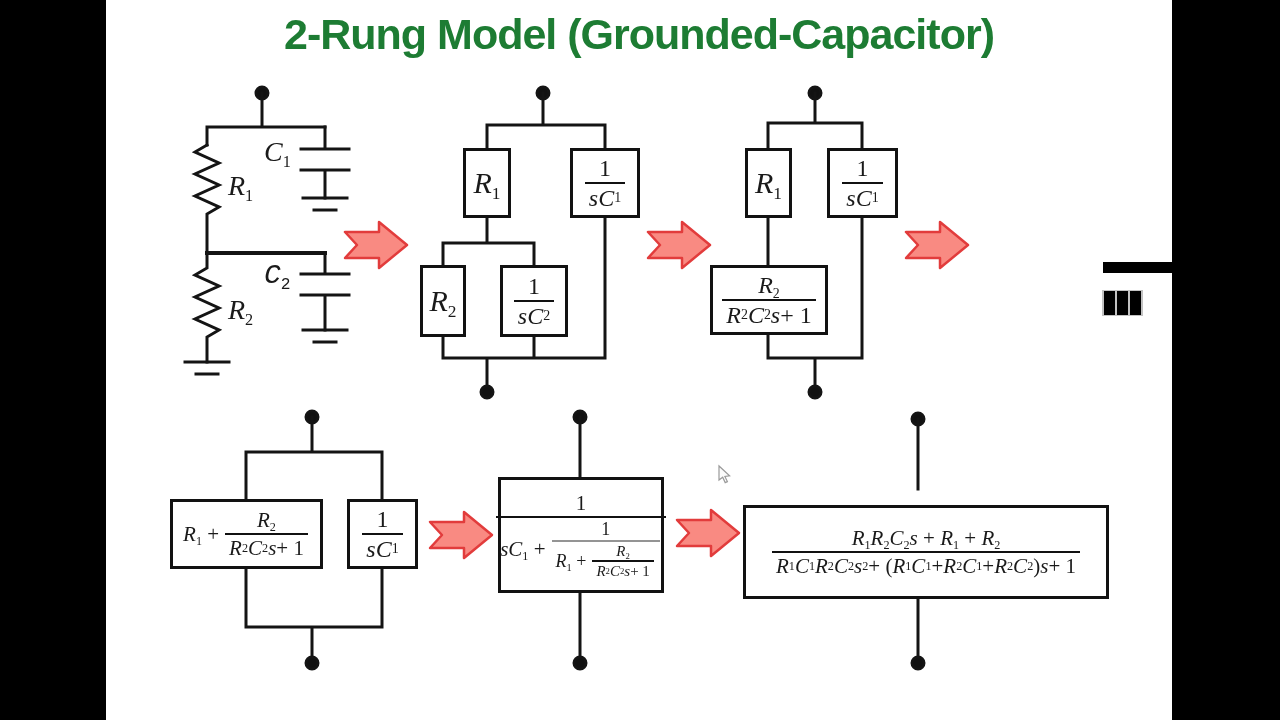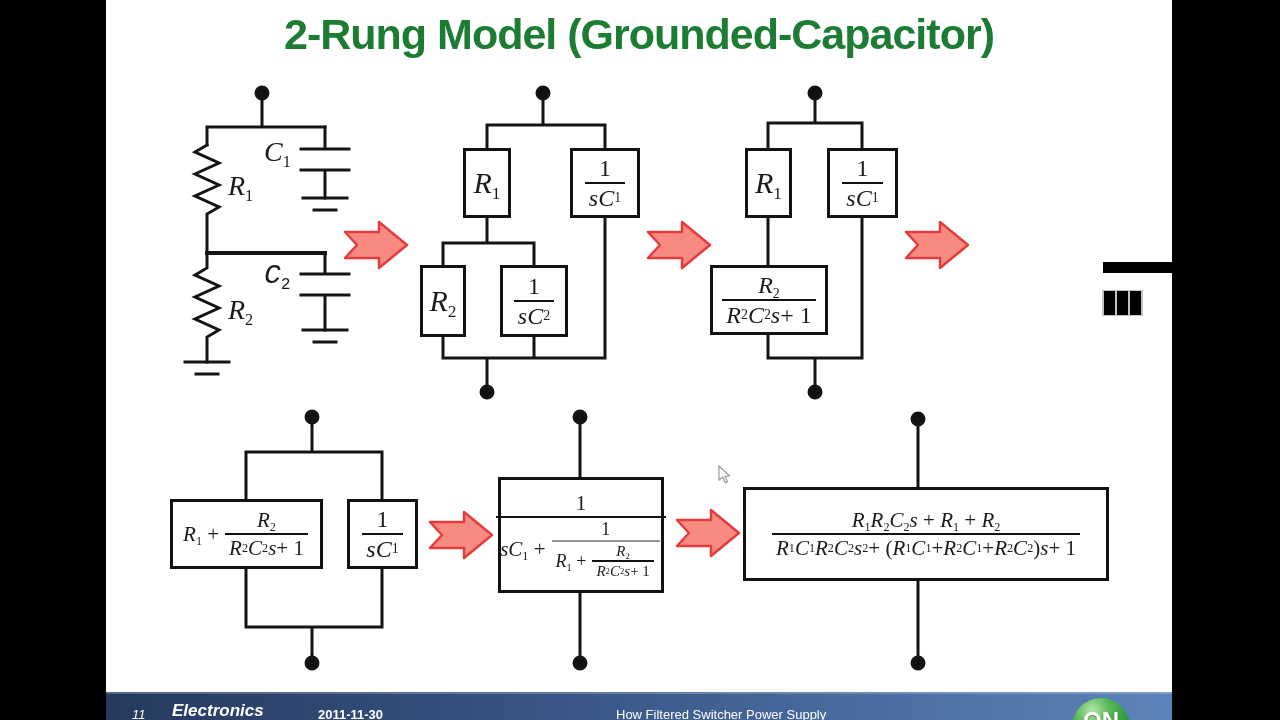--- a/index.html
+++ b/index.html
@@ -197,32 +197,23 @@
             <span class="frac nest3">
               <span class="num"><i>R</i><sub>2</sub></span>
               <span class="den"><i>R</i><sub>2</sub><i>C</i><sub>2</sub><i>s</i> + 1</span>
             </span>
           </span>
         </span>
       </span>
     </span>
   </div>
 
-  <div class="cbox f-21" style="left:743px;top:487px;width:366px;height:94px;">
+  <div class="cbox f-21" style="left:743px;top:505px;width:366px;height:94px;">
     <span class="frac">
       <span class="num"><i>R</i><sub>1</sub><i>R</i><sub>2</sub><i>C</i><sub>2</sub><i>s</i> + <i>R</i><sub>1</sub> + <i>R</i><sub>2</sub></span>
       <span class="den"><i>R</i><sub>1</sub><i>C</i><sub>1</sub><i>R</i><sub>2</sub><i>C</i><sub>2</sub><i>s</i><sup>2</sup> + (<i>R</i><sub>1</sub><i>C</i><sub>1</sub> + <i>R</i><sub>2</sub><i>C</i><sub>1</sub> + <i>R</i><sub>2</sub><i>C</i><sub>2</sub>)<i>s</i> + 1</span>
     </span>
   </div>
 
-  <div class="footer">
-    <span class="pageno">11</span>
-    <span class="brand">Electronics</span>
-    <span class="fdate">2011-11-30</span>
-    <span class="fdoc">How Filtered Switcher Power Supply</span>
-    <div class="logo-sphere">
-      <span>ON</span>
-    </div>
-  </div>
 
   <div class="letterbox left"></div>
   <div class="letterbox right"></div>
 </div>
 
 </body></html>

